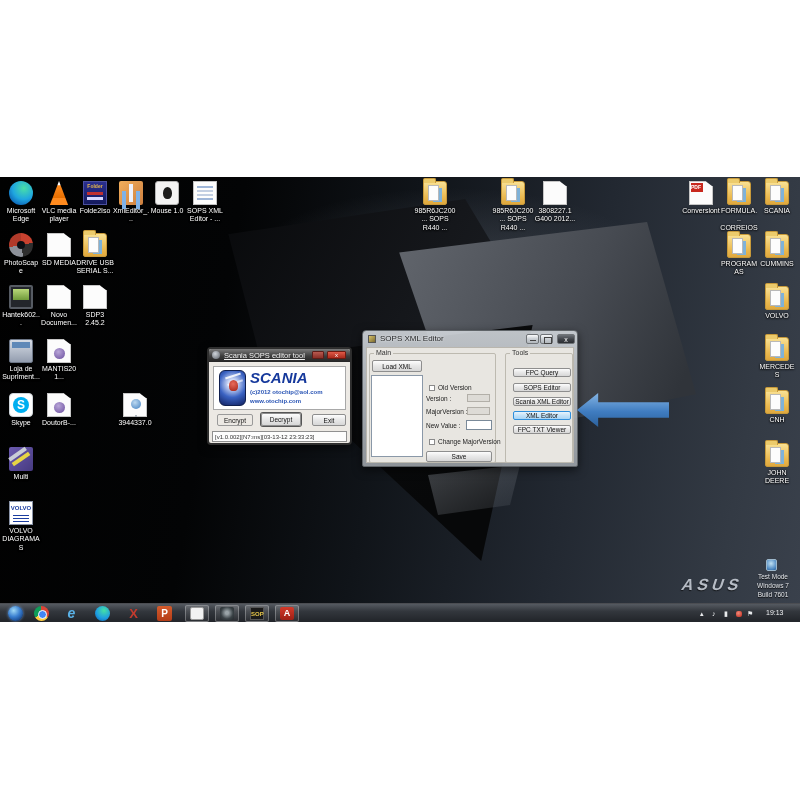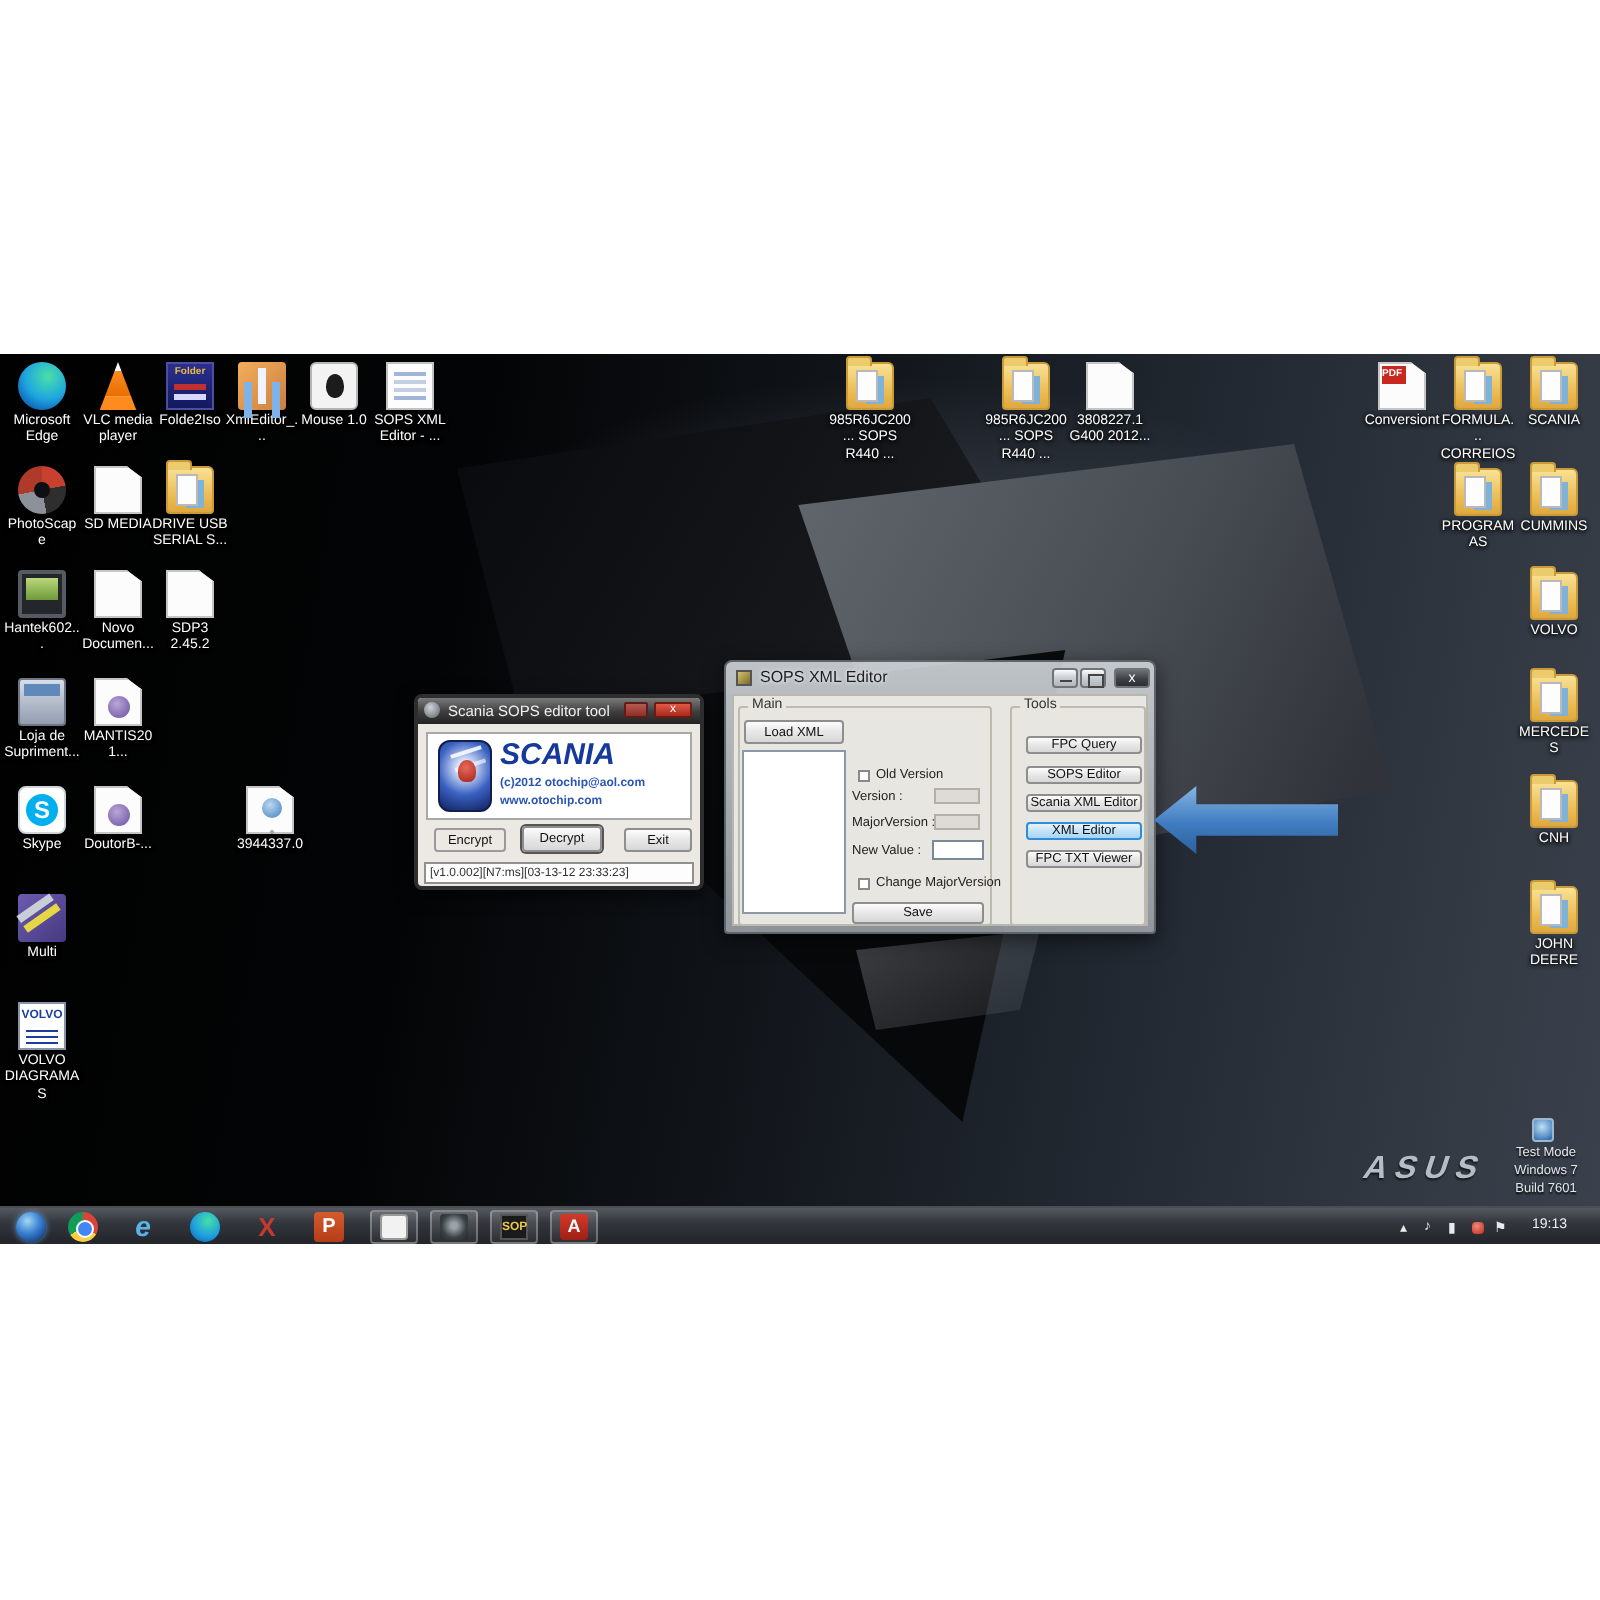--- a/index.html
+++ b/index.html
@@ -96,21 +96,21 @@
   .fld-lbl { position:absolute; font-size:6.5px; color:#222; }
   .tool-btn { left:146px; width:58px; height:9px; line-height:8px; }
   .tool-btn.hl { background:linear-gradient(#e8f4fd,#c4e2f8 50%,#a8d4f5); border:1px solid #2f8edb; }
 
   
   #scania-win { position:absolute; left:207px; top:170px; width:145px; height:98px;
     background:#ece9e4; border:2px solid #2e2e2e; border-radius:4px; box-shadow:0 3px 9px rgba(0,0,0,.6); }
   #scania-title { position:absolute; left:0; top:0; right:0; height:13px; border-radius:2px 2px 0 0;
     background:linear-gradient(#7a7a7a,#3c3c3c 55%,#242424); }
   #scania-title .t-icon { position:absolute; left:3px; top:2px; width:8px; height:8px; border-radius:50%; background:radial-gradient(circle at 40% 35%, #cfd4da, #5a5f66); }
-  #scania-title .t-text { position:absolute; left:15px; top:2px; font-size:7.5px; color:#f0f0f0; }
+  #scania-title .t-text { position:absolute; left:15px; top:2px; font-size:7.5px; color:#f0f0f0;text-decoration:underline; }
   #scania-min { position:absolute; right:26px; top:2px; width:12px; height:8px; background:linear-gradient(#b85a50,#8a2e26); border:1px solid #5e1d18; border-radius:1px; }
   #scania-close { position:absolute; right:4px; top:2px; width:19px; height:8px; background:linear-gradient(#e05a48,#a82a1c); border:1px solid #6e1a10; border-radius:1px; color:#fff; font-size:6px; text-align:center; line-height:7px; }
   #scania-panel { position:absolute; left:4px; top:17px; width:133px; height:44px; background:#fff; border:1px solid #a8a8a8; }
   #scania-badge { position:absolute; left:5px; top:3px; width:27px; height:36px; border-radius:6px;
     background:radial-gradient(circle at 50% 38%, #e8eeff 12%, #3a62c2 55%, #15276a 95%); border:1px solid #101f4e; }
   #scania-badge::before { content:""; position:absolute; left:5px; top:4px; width:16px; height:2px; background:rgba(255,255,255,.85); box-shadow:0 7px 0 rgba(255,255,255,.6); transform:rotate(-18deg); }
   #scania-badge::after { content:""; position:absolute; left:9px; top:9px; width:9px; height:11px; border-radius:50% 50% 40% 40%; background:radial-gradient(circle at 45% 35%, #e86a5a, #a32418); }
   #scania-brand { position:absolute; left:36px; top:2px; font-size:15px; font-weight:bold; font-style:italic; color:#16399c; letter-spacing:0; }
   .scania-sub { position:absolute; left:36px; font-size:6px; color:#2a55b5; font-weight:bold; }
   #scania-status { position:absolute; left:3px; top:82px; width:135px; height:11px; background:#fdfdfd; border:1px solid #909090; font-size:6px; color:#333; line-height:10px; padding-left:2px; overflow:hidden; white-space:nowrap; }

